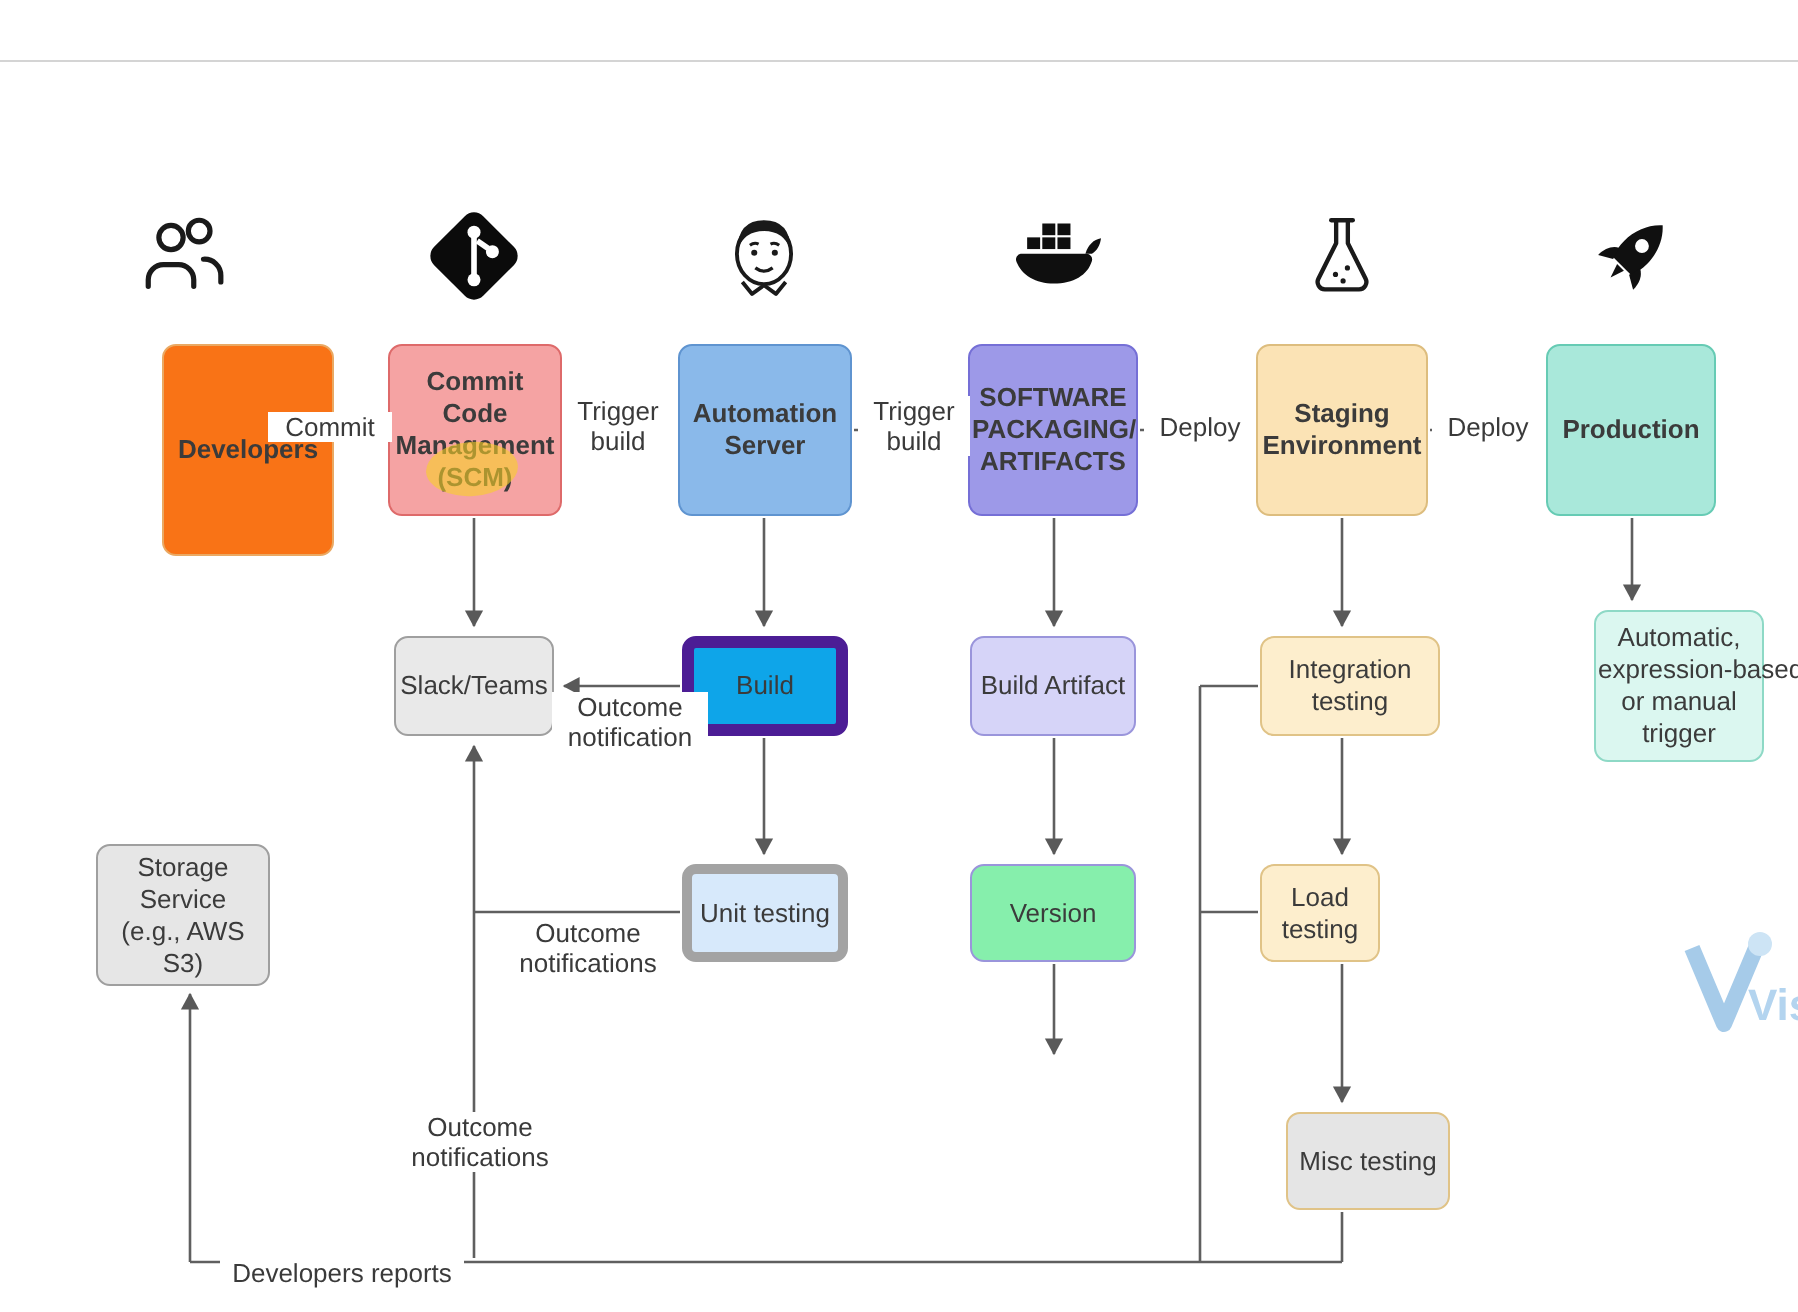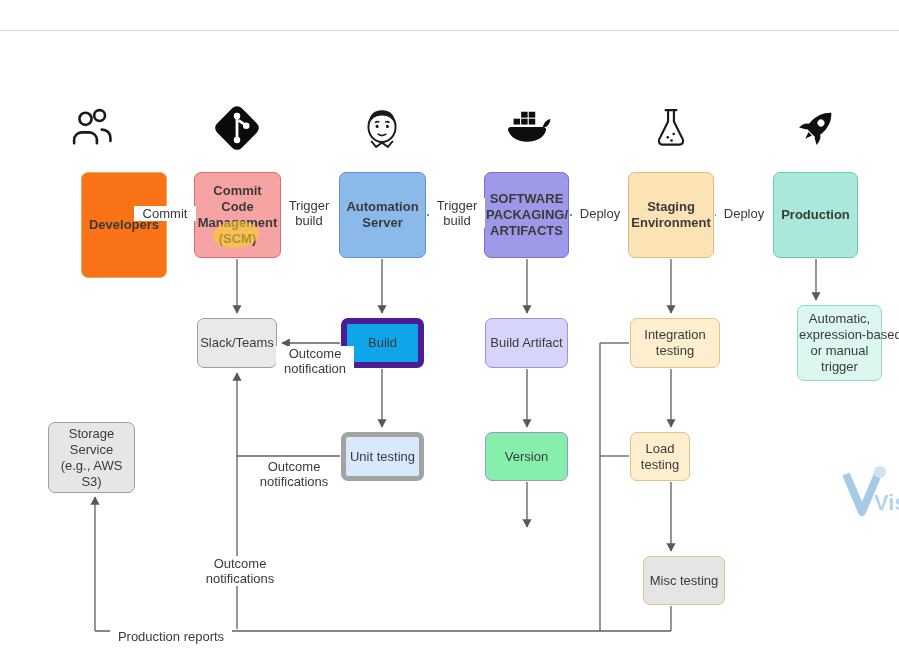--- a/index.html
+++ b/index.html
@@ -225,21 +225,21 @@
   </div>
 
   <div class="lbl" id="lb-commit">Commit</div>
   <div class="lbl" id="lb-trig1">Trigger build</div>
   <div class="lbl" id="lb-trig2">Trigger build</div>
   <div class="lbl" id="lb-dep1">Deploy</div>
   <div class="lbl" id="lb-dep2">Deploy</div>
   <div class="lbl" id="lb-out1">Outcome notification</div>
   <div class="lbl" id="lb-out2">Outcome notifications</div>
   <div class="lbl" id="lb-out3">Outcome notifications</div>
-  <div class="lbl" id="lb-pub">Production reports</div>
+  <div class="lbl" id="lb-pub">Developers reports</div>
 
   <div class="watermark">
     <svg width="56" height="56" viewBox="0 0 56 56">
       <path d="M6,10 L22,48 L38,10" stroke="#a6cbe9" stroke-width="8" fill="none" stroke-linejoin="round"></path>
       <circle cx="40" cy="8" r="6" fill="#cde4f5"></circle>
     </svg>
     <span class="wmtext">Vis</span>
   </div>
 
 </div>

